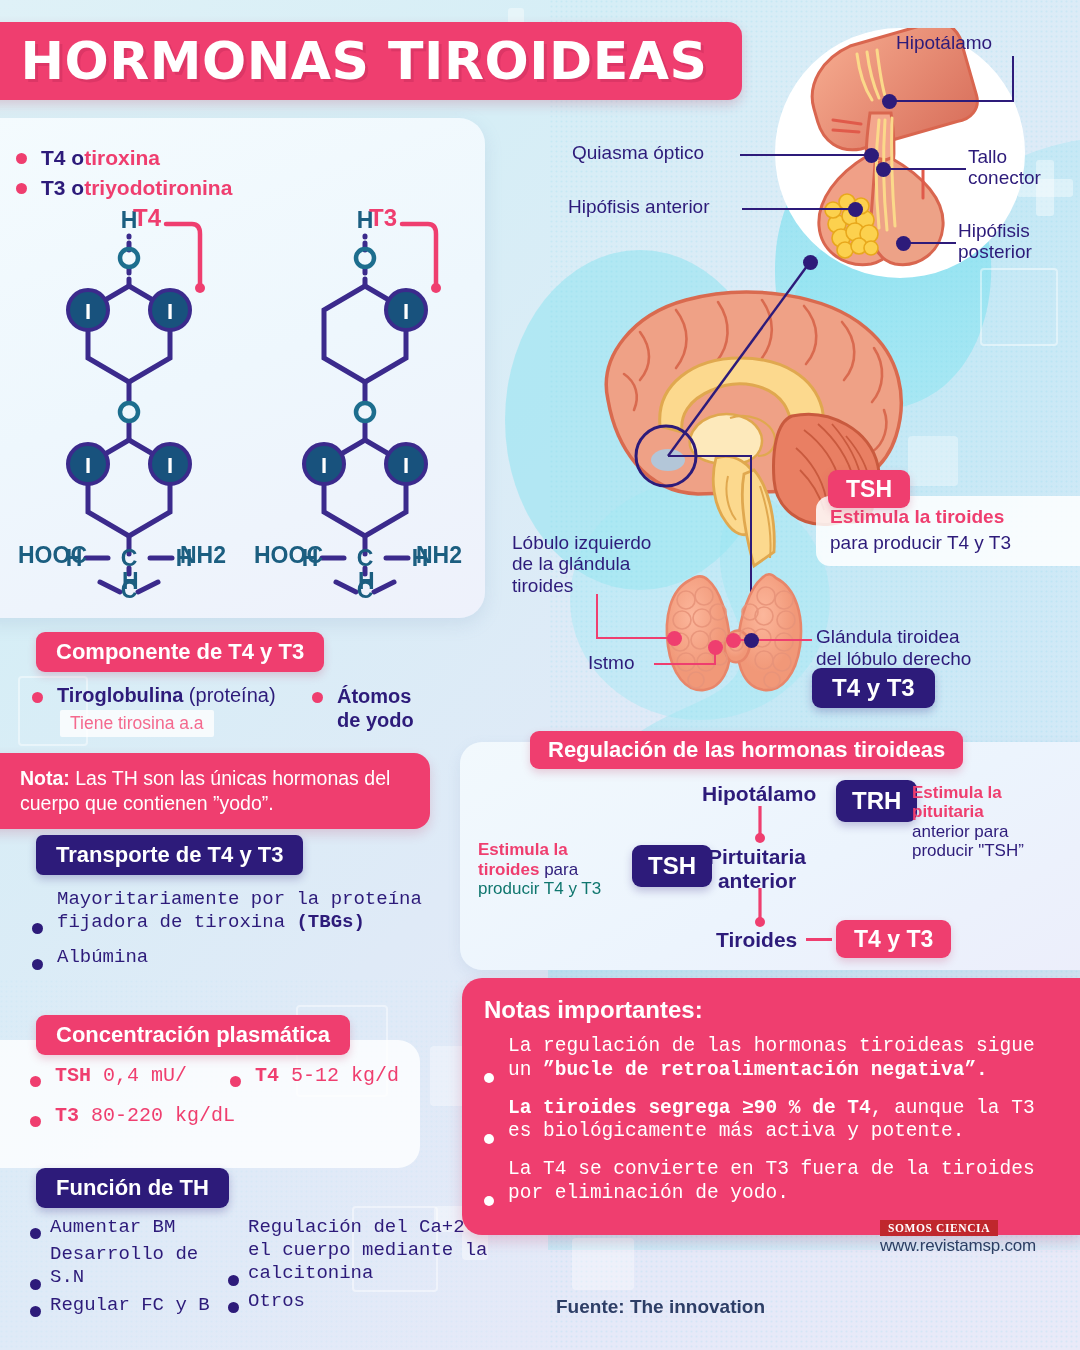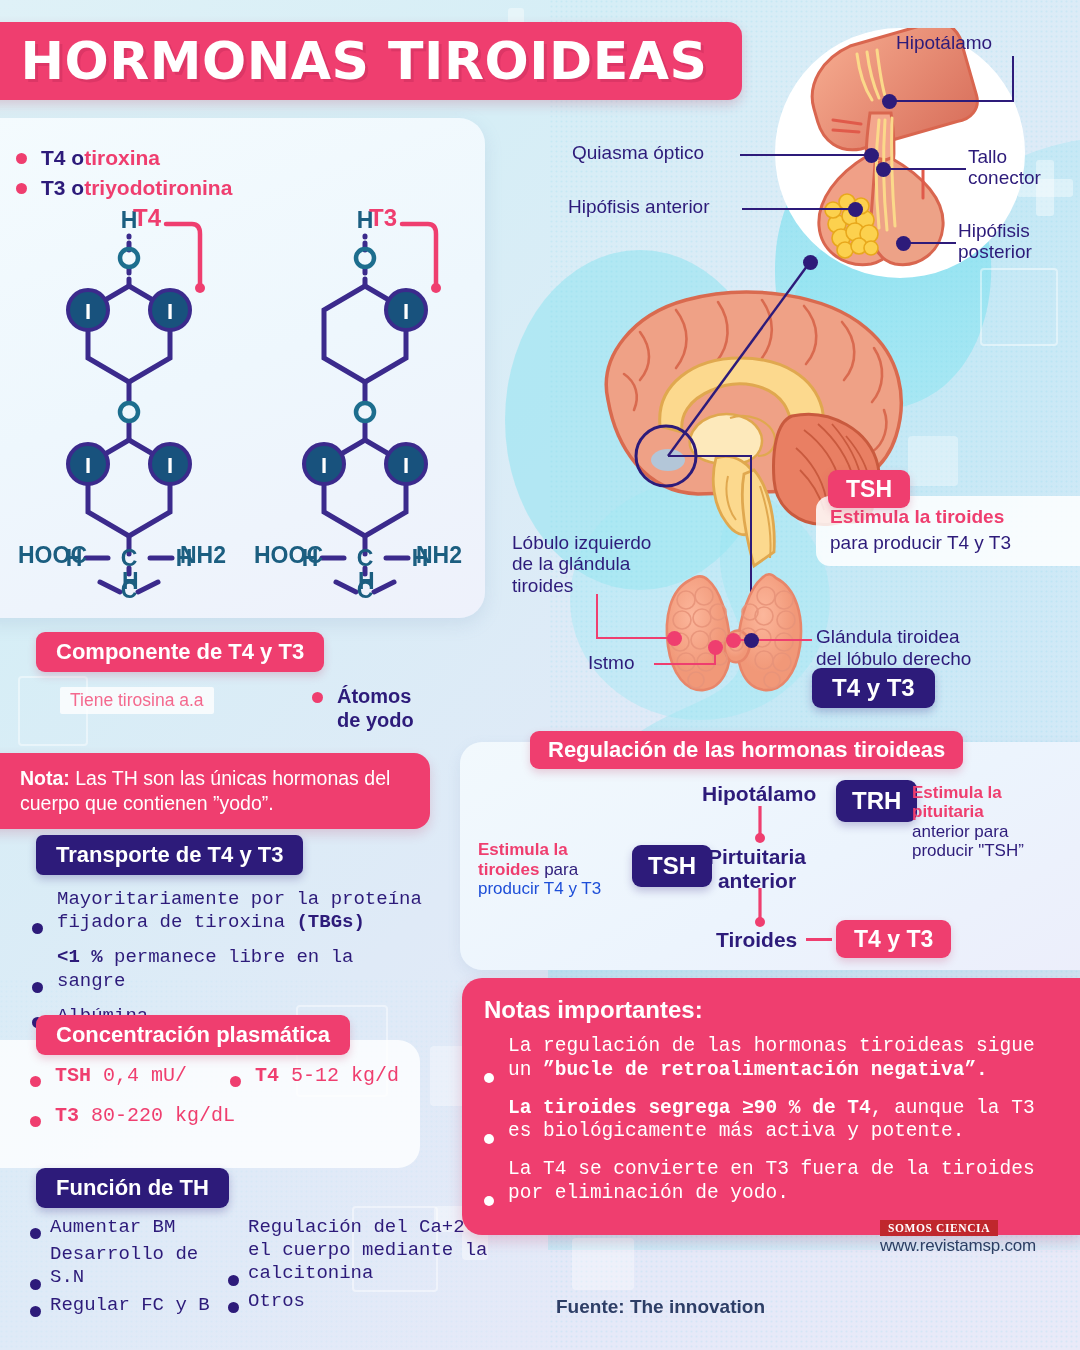--- a/index.html
+++ b/index.html
@@ -282,20 +282,26 @@
     <span style="position:absolute;left:117px;top:-2px;color:#ef3e6f;font-weight:bold;font-size:24px;">T3</span>
     <span style="position:absolute;left:2px;top:336px;color:#1b5e80;font-weight:bold;font-size:23px;">HOOC</span>
     <span style="position:absolute;left:164px;top:336px;color:#1b5e80;font-weight:bold;font-size:23px;">NH2</span>
     <span style="position:absolute;left:106px;top:362px;color:#1b5e80;font-weight:bold;font-size:23px;">H</span>
   </div>
 </div>
 
 <div class="pill-pink sec-hdr" style="left:36px;top:632px;text-align:right;">Componente de T4 y T3</div>
 
 <div style="position:absolute;left:32px;top:684px;width:300px;">
+  <div style="display:flex;align-items:flex-start;">
+    <span class="bullet-pink" style="margin-top:8px;"></span>
+    <div>
+      <span style="color:#2d1b7a;font-weight:bold;font-size:20px;">Tiroglobulina</span><span style="color:#2d1b7a;font-size:20px;"> (proteína)</span>
+    </div>
+  </div>
   <div style="background:rgba(255,255,255,.78);display:inline-block;padding:3px 10px;margin-left:28px;margin-top:3px;border-radius:2px;">
     <span style="color:#f4698e;font-size:17.5px;">Tiene tirosina a.a</span>
   </div>
 </div>
 
 <div style="position:absolute;left:312px;top:684px;display:flex;align-items:flex-start;">
   <span class="bullet-pink" style="margin-top:8px;"></span>
   <div style="color:#2d1b7a;font-weight:bold;font-size:20px;line-height:1.2;">
     <div>Átomos</div>
     <div>de yodo</div>
@@ -305,24 +311,20 @@
 <div class="note-band">
   <p><b>Nota:</b><span> Las TH son las únicas hormonas del cuerpo que contienen ”yodo”.</span></p>
 </div>
 
 <div class="pill-navy sec-hdr" style="left:36px;top:835px;border-radius:7px;">Transporte de T4 y T3</div>
 
 <div style="position:absolute;left:32px;top:888px;width:400px;">
   <div class="li">
     <span class="bullet-navy bl"></span>
     <div class="tx"><span>Mayoritariamente por la proteína fijadora de tiroxina </span><b>(TBGs)</b></div>
-  </div>
-  <div class="li" style="margin-top:12px;">
-    <span class="bullet-navy bl"></span>
-    <div class="tx"><b>&lt;1 %</b><span> permanece libre en la sangre</span></div>
   </div>
   <div class="li" style="margin-top:12px;">
     <span class="bullet-navy bl"></span>
     <div class="tx">Albúmina</div>
   </div>
 </div>
 
 <div class="conc-card"></div>
 <div class="pill-pink sec-hdr" style="left:36px;top:1015px;">Concentración plasmática</div>
 
@@ -611,21 +613,21 @@
 <div style="position:absolute;left:912px;top:783px;font-size:17px;line-height:1.14;">
   <div style="color:#ef3e6f;font-weight:bold;">Estimula la</div>
   <div style="color:#ef3e6f;font-weight:bold;">pituitaria</div>
   <div style="color:#2d1b7a;">anterior para</div>
   <div style="color:#2d1b7a;">producir "TSH”</div>
 </div>
 
 <div style="position:absolute;left:478px;top:840px;font-size:17px;line-height:1.16;">
   <div style="color:#ef3e6f;font-weight:bold;">Estimula la</div>
   <div><span style="color:#ef3e6f;font-weight:bold;">tiroides</span><span style="color:#2d1b7a;"> para</span></div>
-  <div style="color:#1d4ed8;">producir T4 y T3</div>
+  <div style="color:#0f766e;">producir T4 y T3</div>
 </div>
 
 <div class="notas">
   <h3>Notas importantes:</h3>
   <div class="li" style="margin-bottom:14px;">
     <span class="bullet-white"></span>
     <div class="tx"><span>La regulación de las hormonas tiroideas sigue un </span><b>”bucle de retroalimentación negativa”.</b><span></span></div>
   </div>
   <div class="li" style="margin-bottom:14px;">
     <span class="bullet-white"></span>

